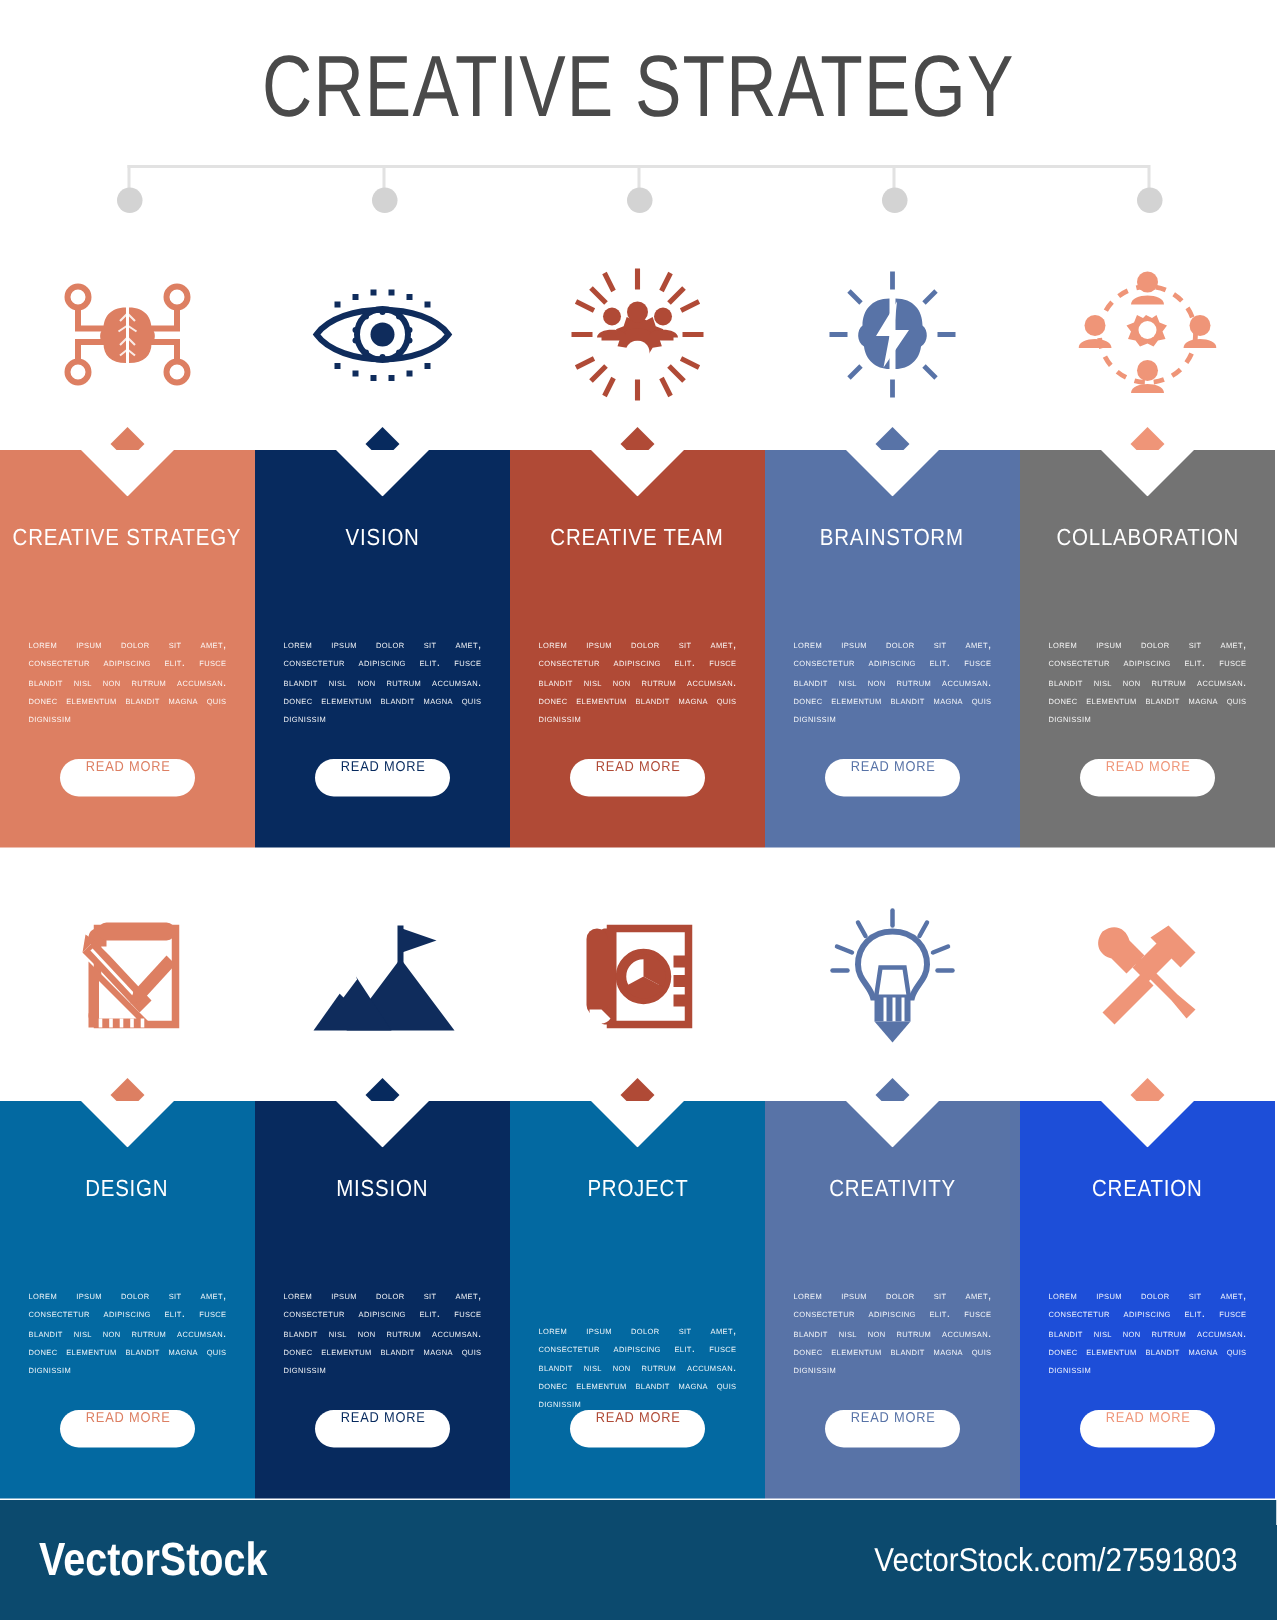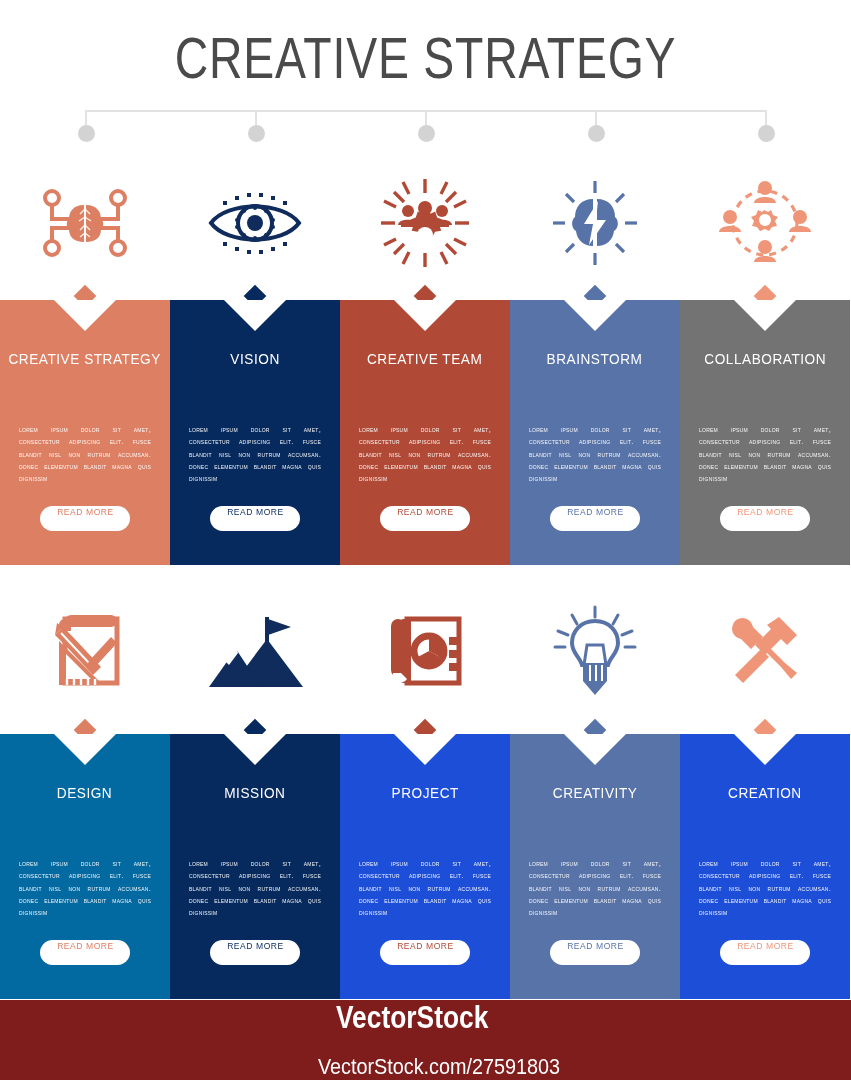--- a/index.html
+++ b/index.html
@@ -102,24 +102,23 @@
     cursor:pointer;
     border:none;
     font-family:"Liberation Sans", sans-serif;
     transform-origin:center;
   }
   .read-more span { transform: scaleX(0.9); display:inline-block; white-space:nowrap; }
 
   
   .footer {
     position:absolute; left:0; bottom:0; width:851px; height:80px;
-    background:#7f1d1d;
+    background:#0c4a6e;
     display:flex; align-items:center; justify-content:space-between;
     padding:0 26px;
-    flex-direction:column;
   }
   .footer-brand {
     color:#ffffff; font-size:31px; font-weight:700;
     transform: scaleX(0.85); transform-origin:left center;
     font-family:"Liberation Sans", sans-serif;
   }
   .footer-url {
     color:#ffffff; font-size:22px; font-weight:400;
     transform: scaleX(0.9); transform-origin:right center;
     font-family:"Liberation Sans", sans-serif;
@@ -446,21 +445,21 @@
     <div class="card" style="background:#072a5e;">
       <div class="diamond" style="background:#072a5e;"></div>
       <div class="notch"></div>
       <div class="card-title">MISSION</div>
       <div class="card-body">Lorem ipsum dolor sit amet, consectetur adipiscing elit. Fusce blandit nisl non rutrum accumsan. Donec elementum blandit magna quis dignissim</div>
       <button class="read-more" style="color:#072a5e;">
         <span>READ MORE</span>
       </button>
     </div>
 
-    <div class="card" style="background:#1d4ed8;">
+    <div class="card" style="background:#0369a1;gap:23px;">
       <div class="diamond" style="background:#b04a36;"></div>
       <div class="notch"></div>
       <div class="card-title">PROJECT</div>
       <div class="card-body">Lorem ipsum dolor sit amet, consectetur adipiscing elit. Fusce blandit nisl non rutrum accumsan. Donec elementum blandit magna quis dignissim</div>
       <button class="read-more" style="color:#b04a36;">
         <span>READ MORE</span>
       </button>
     </div>
 
     <div class="card" style="background:#5873a7;">

